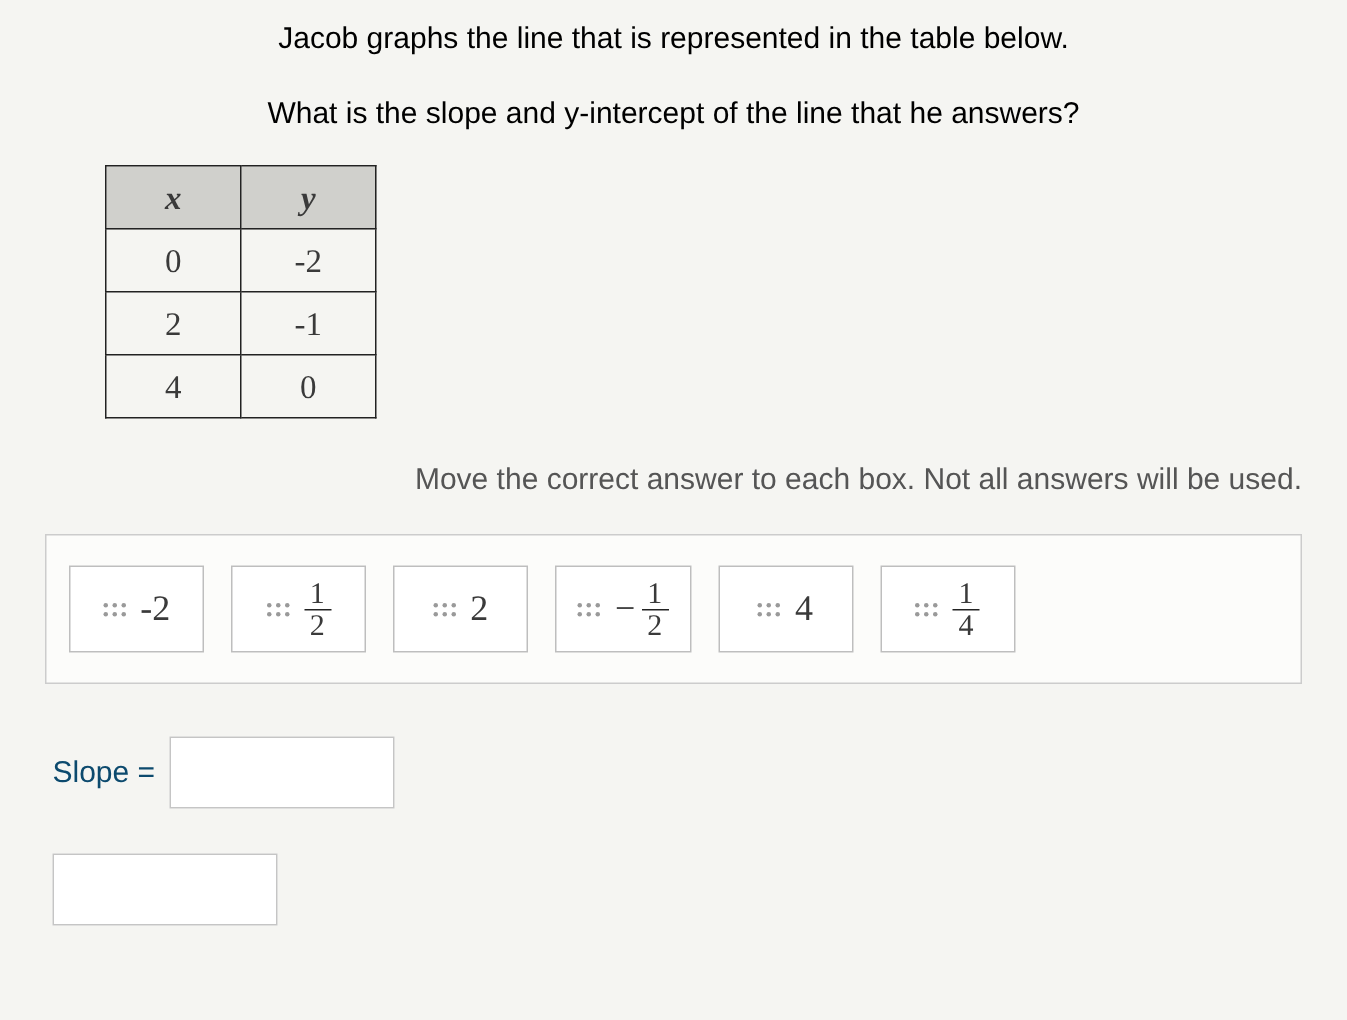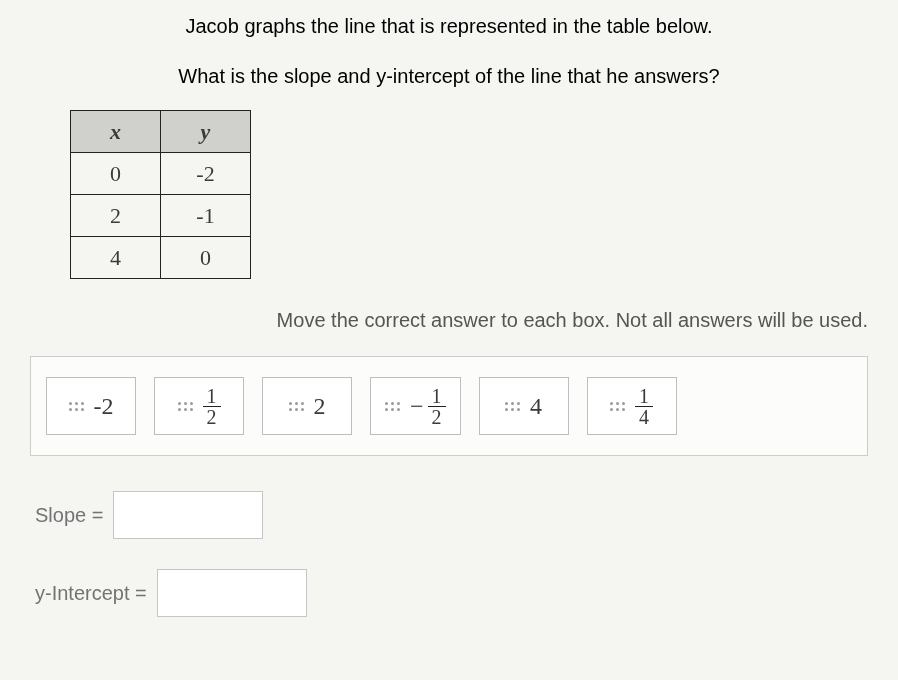--- a/index.html
+++ b/index.html
@@ -98,21 +98,21 @@
       padding: 0 4px;
     }
     .answer-row {
       display: flex;
       align-items: center;
       margin-bottom: 30px;
       margin-left: 5px;
     }
     .answer-label {
       font-size: 20px;
-      color: #737373;
+      color: #0c4a6e;
       margin-right: 10px;
     }
     .drop-zone {
       border: 1px solid #c5c5c5;
       background: #fff;
       width: 150px;
       height: 48px;
     }
   </style>
 </head>
@@ -229,15 +229,14 @@
       </div>
     </div>
   </div>
 
 <div class="answer-row">
   <span class="answer-label">Slope =</span>
   <div class="drop-zone"></div>
 </div>
 
 <div class="answer-row">
-  <span class="answer-label">y-Intercept =</span>
   <div class="drop-zone"></div>
 </div>
 
 </body></html>

